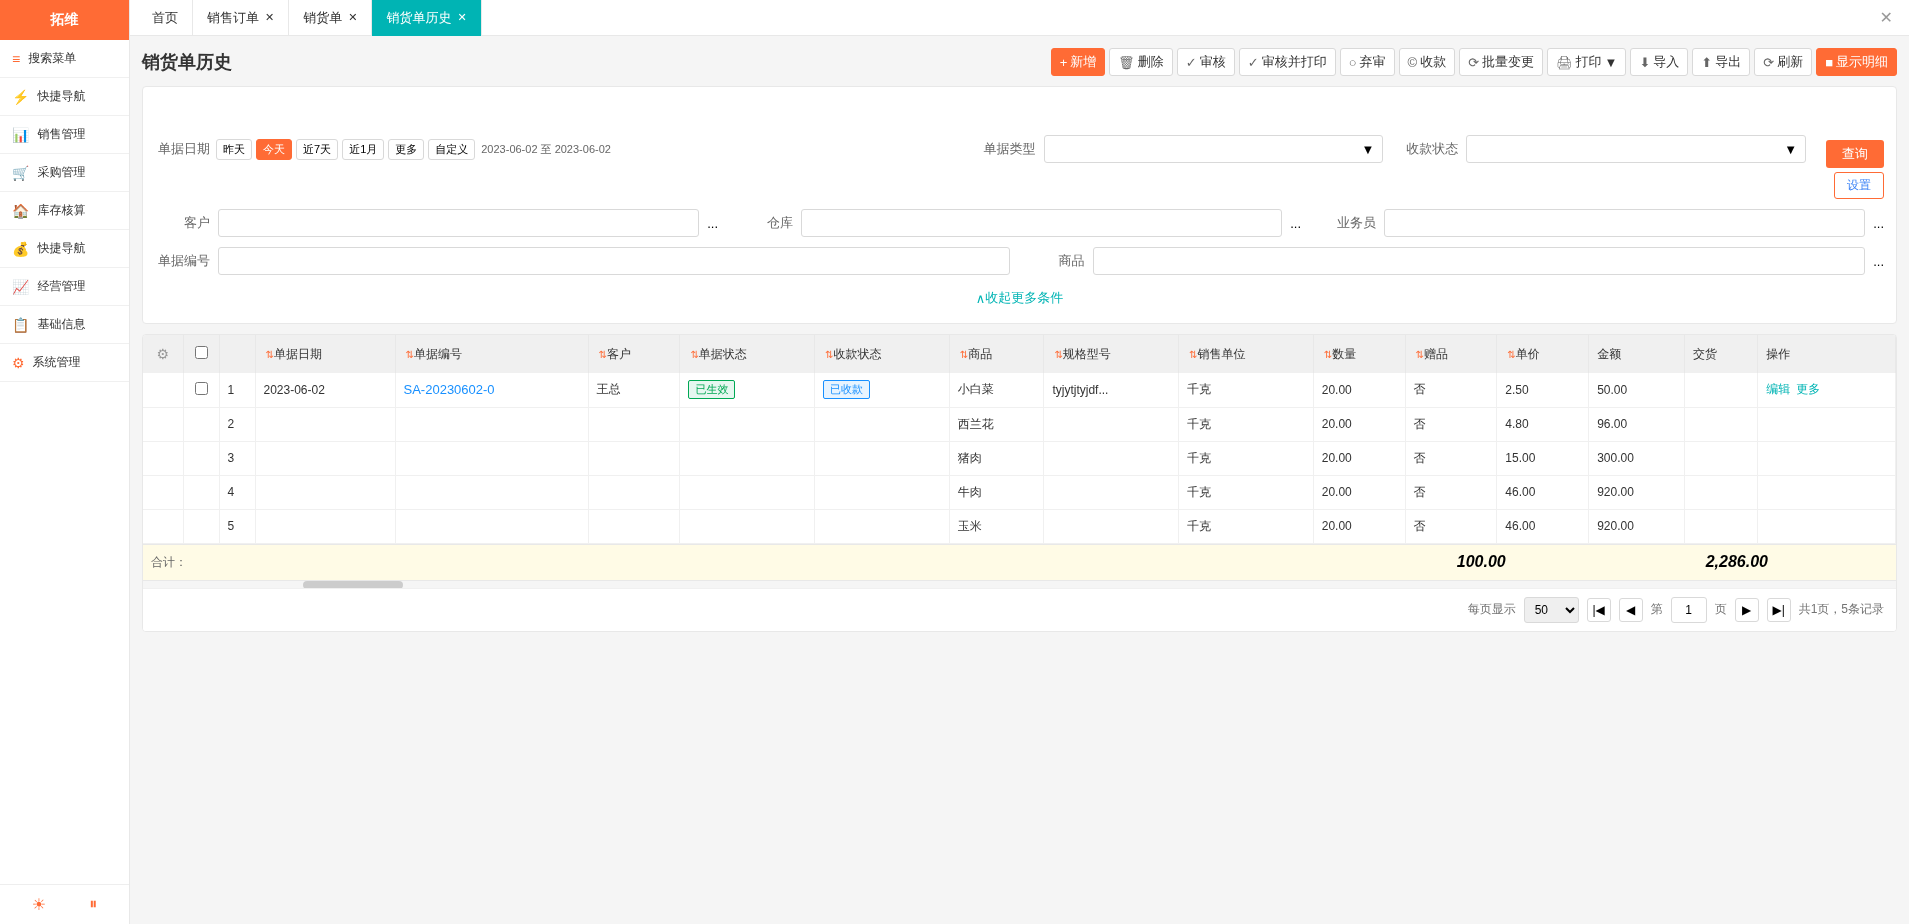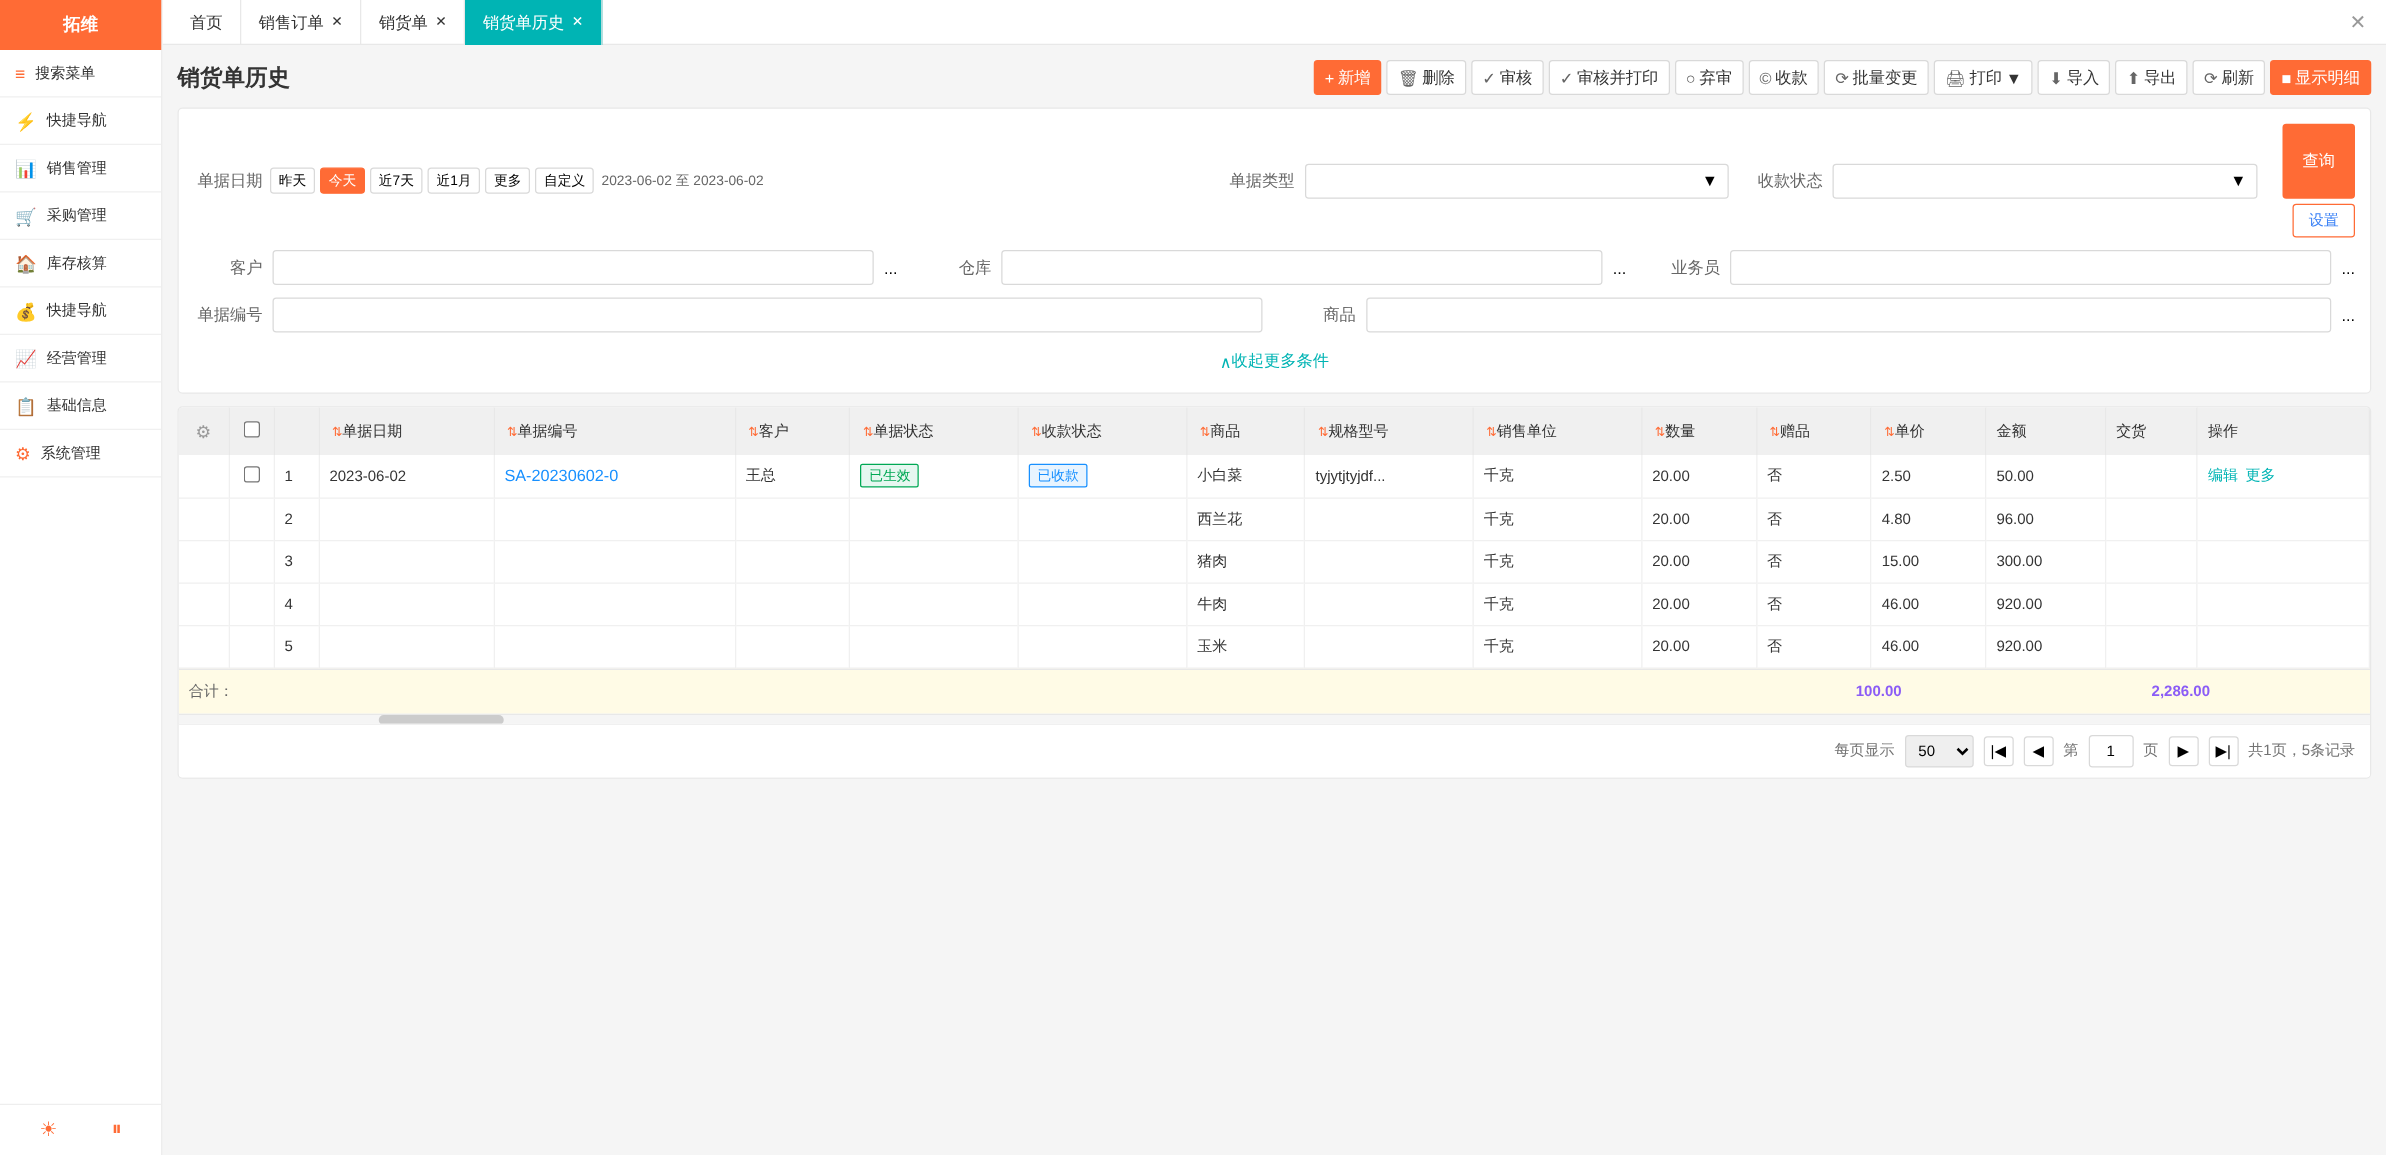--- a/index.html
+++ b/index.html
@@ -203,24 +203,25 @@
       font-size: 12px;
       padding: 4px 0;
     }
 
     
     .query-btn {
       background: #ff6b35;
       color: #fff;
       border: none;
       border-radius: 3px;
-      padding: 21px 16px;
+      padding: 5px 16px;
       cursor: pointer;
       font-size: 13px;
       white-space: nowrap;
+      margin-top: 41px;
     }
     .set-btn {
       background: #fff;
       color: #3b82f6;
       border: 1px solid #ff6b35;
       border-radius: 3px;
       padding: 4px 12px;
       cursor: pointer;
       font-size: 12px;
     }
@@ -279,21 +280,21 @@
     
     .table-footer {
       background: #fffbe6;
       border-top: 1px solid #e8e8e8;
       display: flex;
       align-items: center;
       height: 36px;
       padding: 3px 8px;
     }
     .footer-label { color: #666; font-size: 12px; margin-right: 20px; }
-    .footer-total { font-size: 12px; color: #8b5cf6; font-weight: bold; }
+    .footer-total { font-size: 16px; color: #000000; font-weight: bold; font-style: italic; }
 
     
     .pagination {
       display: flex;
       align-items: center;
       justify-content: flex-end;
       padding: 8px 12px;
       background: #fff;
       border-top: 1px solid #f0f0f0;
       gap: 8px;

